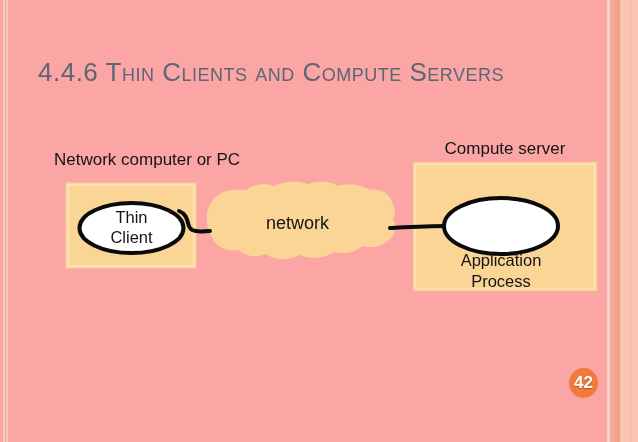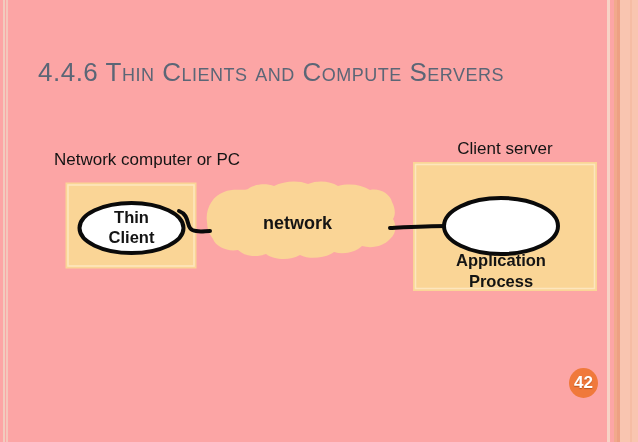--- a/index.html
+++ b/index.html
@@ -33,21 +33,21 @@
   .machine-label{
     position:absolute;
     font-size:17px;color:#141414;
   }
   .label-client{left:34px;top:150px;margin-left:20px;}
   .label-server{left:413px;top:139px;width:184px;text-align:center;}
 
   .diagram-svg{position:absolute;left:0;top:0;}
 
   .node-text{
-    position:absolute;text-align:center;color:#141414;font-weight:bold;
+    position:absolute;text-align:center;color:#141414;
   }
   .text-thin-client{left:96px;top:207px;width:71px;font-size:16.5px;line-height:20px;}
   .text-network{left:240px;top:213px;width:115px;font-size:18px;}
   .text-app-process{left:441px;top:204px;width:120px;font-size:16.5px;line-height:21px;margin-top:46px;}
 
   .page-number{
     position:absolute;left:569px;top:368px;
     width:29px;height:30px;border-radius:50%;
     background:var(--page-circle,#F0793B);
     color:#fff;
@@ -66,21 +66,21 @@
   <div class="vstripe stripe-l2"></div>
   <div class="vstripe stripe-r1"></div>
   <div class="vstripe stripe-r2"></div>
   <div class="vstripe stripe-r3"></div>
   <div class="vstripe stripe-r4"></div>
   <div class="vstripe stripe-r5"></div>
 
   <div class="slide-title">4.4.6 Thin Clients and Compute Servers</div>
 
   <div class="machine-label label-client">Network computer or PC</div>
-  <div class="machine-label label-server">Client server</div>
+  <div class="machine-label label-server">Compute server</div>
 
   <svg class="diagram-svg" width="638" height="442" viewBox="0 0 638 442">
 
     <g>
       <rect x="65.5" y="182.5" width="131" height="86" fill="var(--shape-fill,#FAD596)"></rect>
       <rect x="68" y="185" width="126" height="81" fill="none" stroke="var(--shape-inner,#FDE9C4)" stroke-width="1.6" opacity="0.85"></rect>
     </g>
 
     <g>
       <rect x="413" y="162" width="184" height="129" fill="var(--shape-fill,#FAD596)"></rect>

